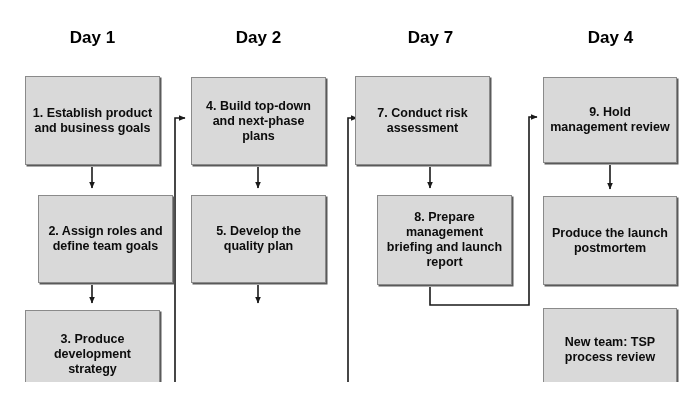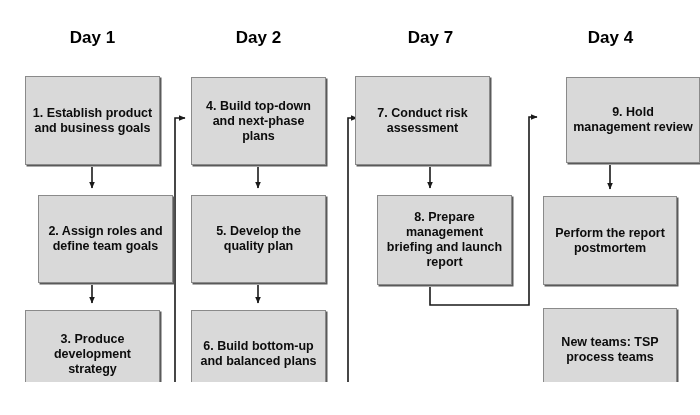--- a/index.html
+++ b/index.html
@@ -117,34 +117,31 @@
   <div class="pbox" style="left:25px; top:290px; width:135px; height:88px;text-align:center;">
     <span>3.  Produce development strategy</span>
   </div>
 
   <div class="pbox" style="left:191px; top:57px; width:135px; height:88px;align-items:center;">
     <span>4.  Build top-down and next-phase plans</span>
   </div>
   <div class="pbox" style="left:191px; top:175px; width:135px; height:88px;">
     <span>5.  Develop the quality plan</span>
   </div>
-  <div class="pbox" style="left:191px; top:290px; width:135px; height:88px;">
-    <span>6.  Build bottom-up and balanced plans</span>
-  </div>
 
   <div class="pbox" style="left:355px; top:56px; width:135px; height:89px;">
     <span>7.  Conduct risk assessment</span>
   </div>
   <div class="pbox" style="left:377px; top:175px; width:135px; height:90px;">
     <span>8.  Prepare management briefing and launch report</span>
   </div>
 
-  <div class="pbox" style="left:566px; top:57px; width:134px; height:86px;">
+  <div class="pbox" style="left:543px; top:57px; width:134px; height:86px;">
     <span>9.  Hold management review</span>
   </div>
   <div class="pbox" style="left:543px; top:176px; width:134px; height:89px;">
-    <span>Perform the report postmortem</span>
+    <span>Produce the launch postmortem</span>
   </div>
   <div class="pbox" style="left:543px; top:288px; width:134px; height:84px;">
-    <span>New teams: TSP process teams</span>
+    <span>New team: TSP process review</span>
   </div>
 
 </div>
 
 </body></html>

